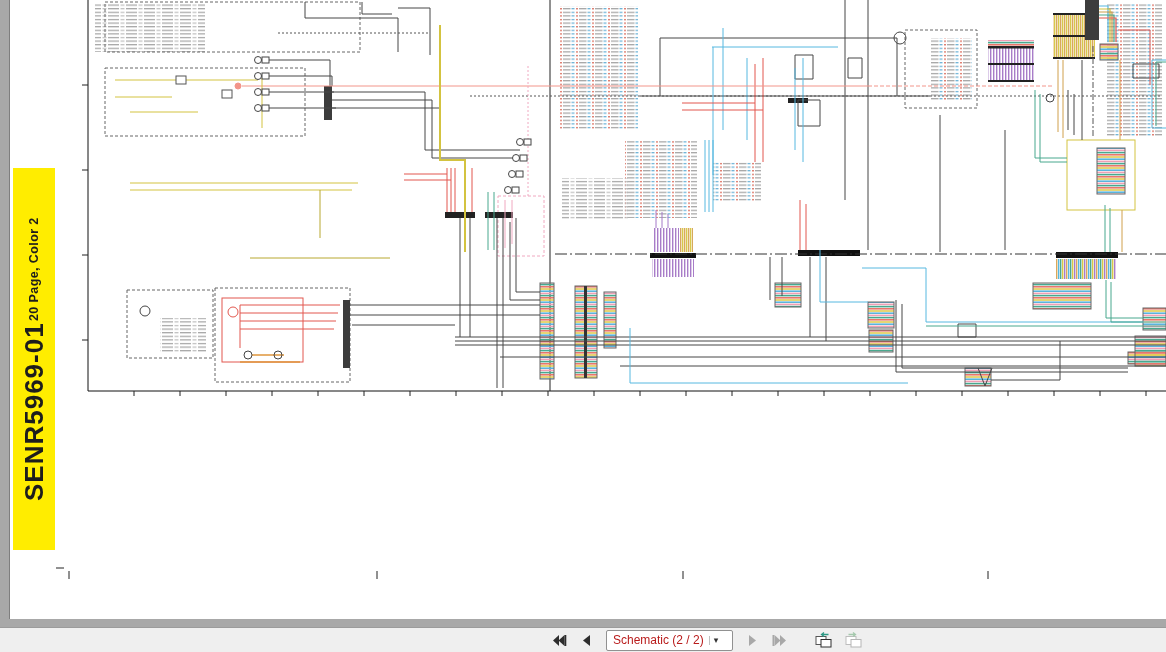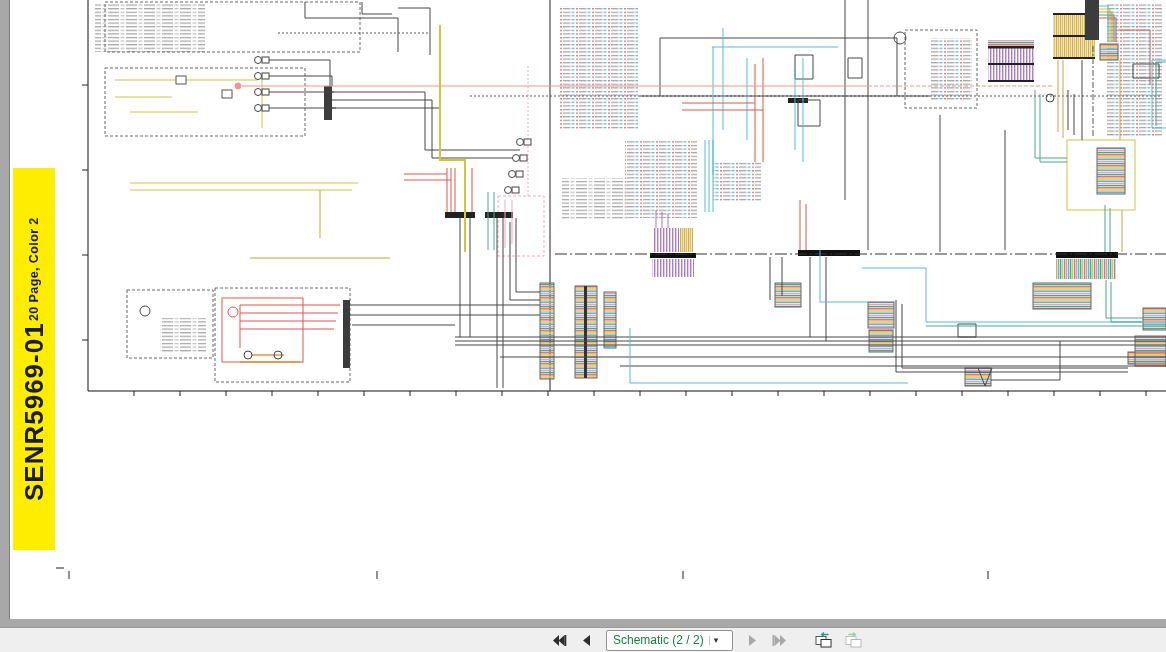--- a/index.html
+++ b/index.html
@@ -40,21 +40,21 @@
     display:flex;align-items:center;gap:7px;transform:translateX(124px);
   }
   .nav-btn{
     background:transparent;border:none;padding:1px 2px;margin:0;line-height:0;cursor:pointer;
   }
   .nav-btn[disabled]{cursor:default;}
   .page-select{
     height:19px;min-width:116px;background:#ffffff;border:1px solid #919191;border-radius:2px;
     display:flex;align-items:center;padding:0 3px 0 6px;gap:5px;cursor:pointer;margin:0 3px;
   }
-  .page-select-value{font-size:12px;color:#15803d;white-space:nowrap;}
+  .page-select-value{font-size:12px;color:#b91c1c;white-space:nowrap;}
   .page-select-caret{
     border-left:1px solid #c0c0c0;padding-left:4px;font-size:9px;color:#333;line-height:1;
   }
   .spacer{width:8px;}
 </style>
 </head>
 <body>
 
 <div class="viewer">
   <div class="page"></div>

